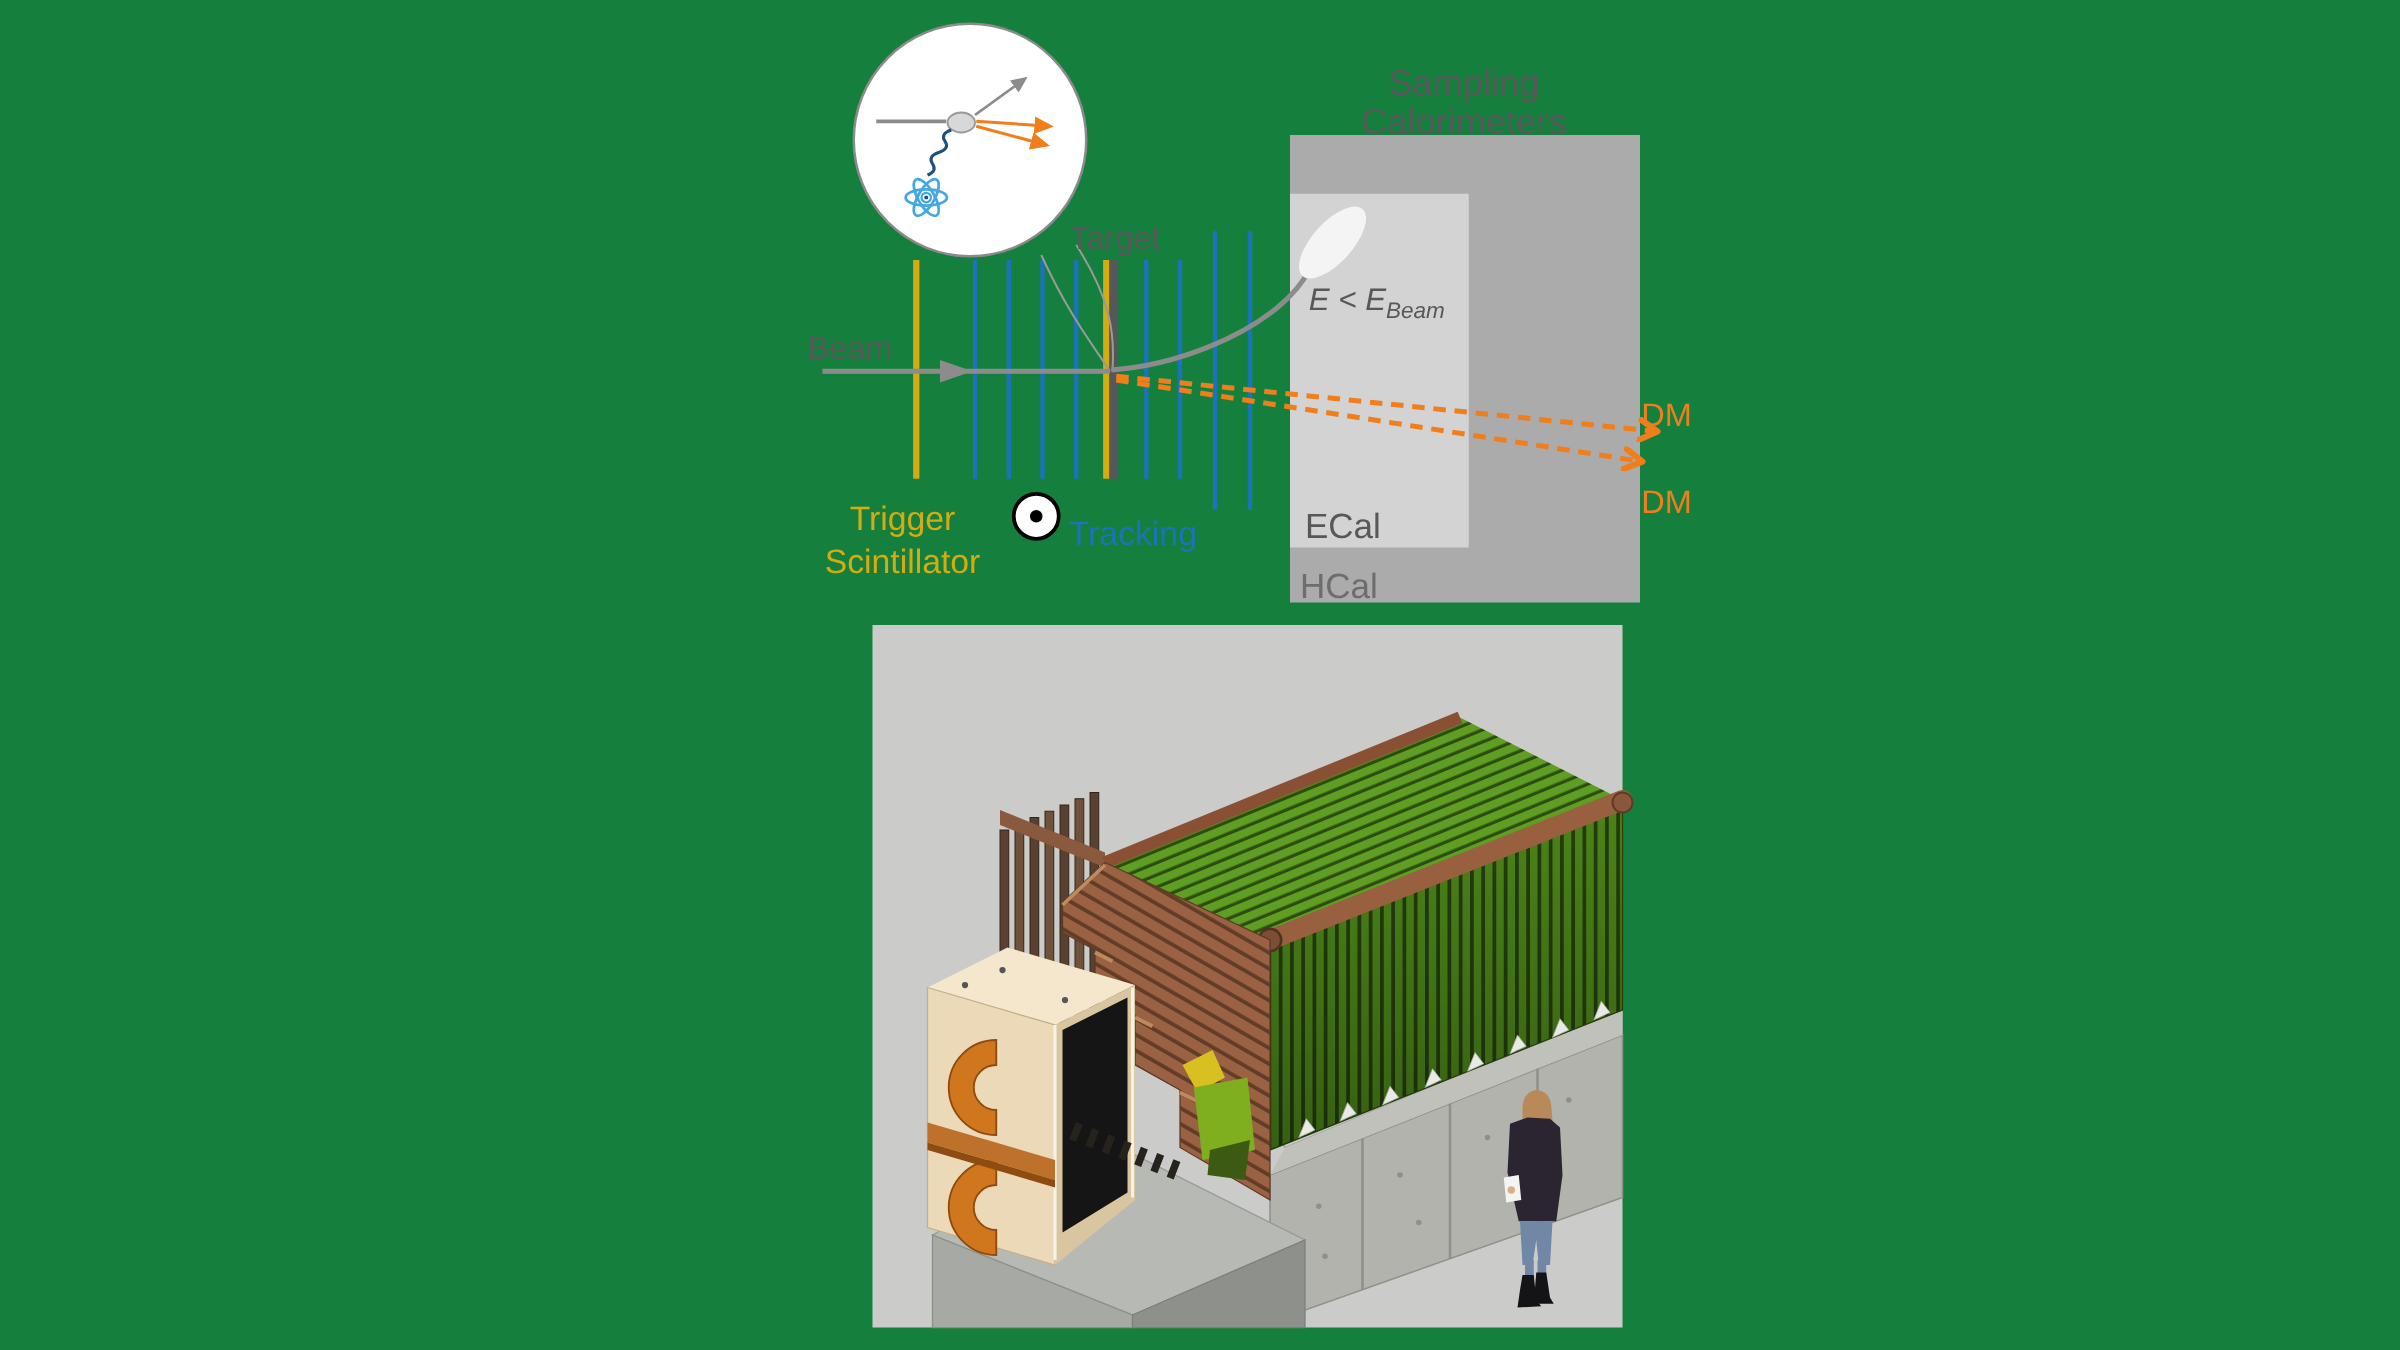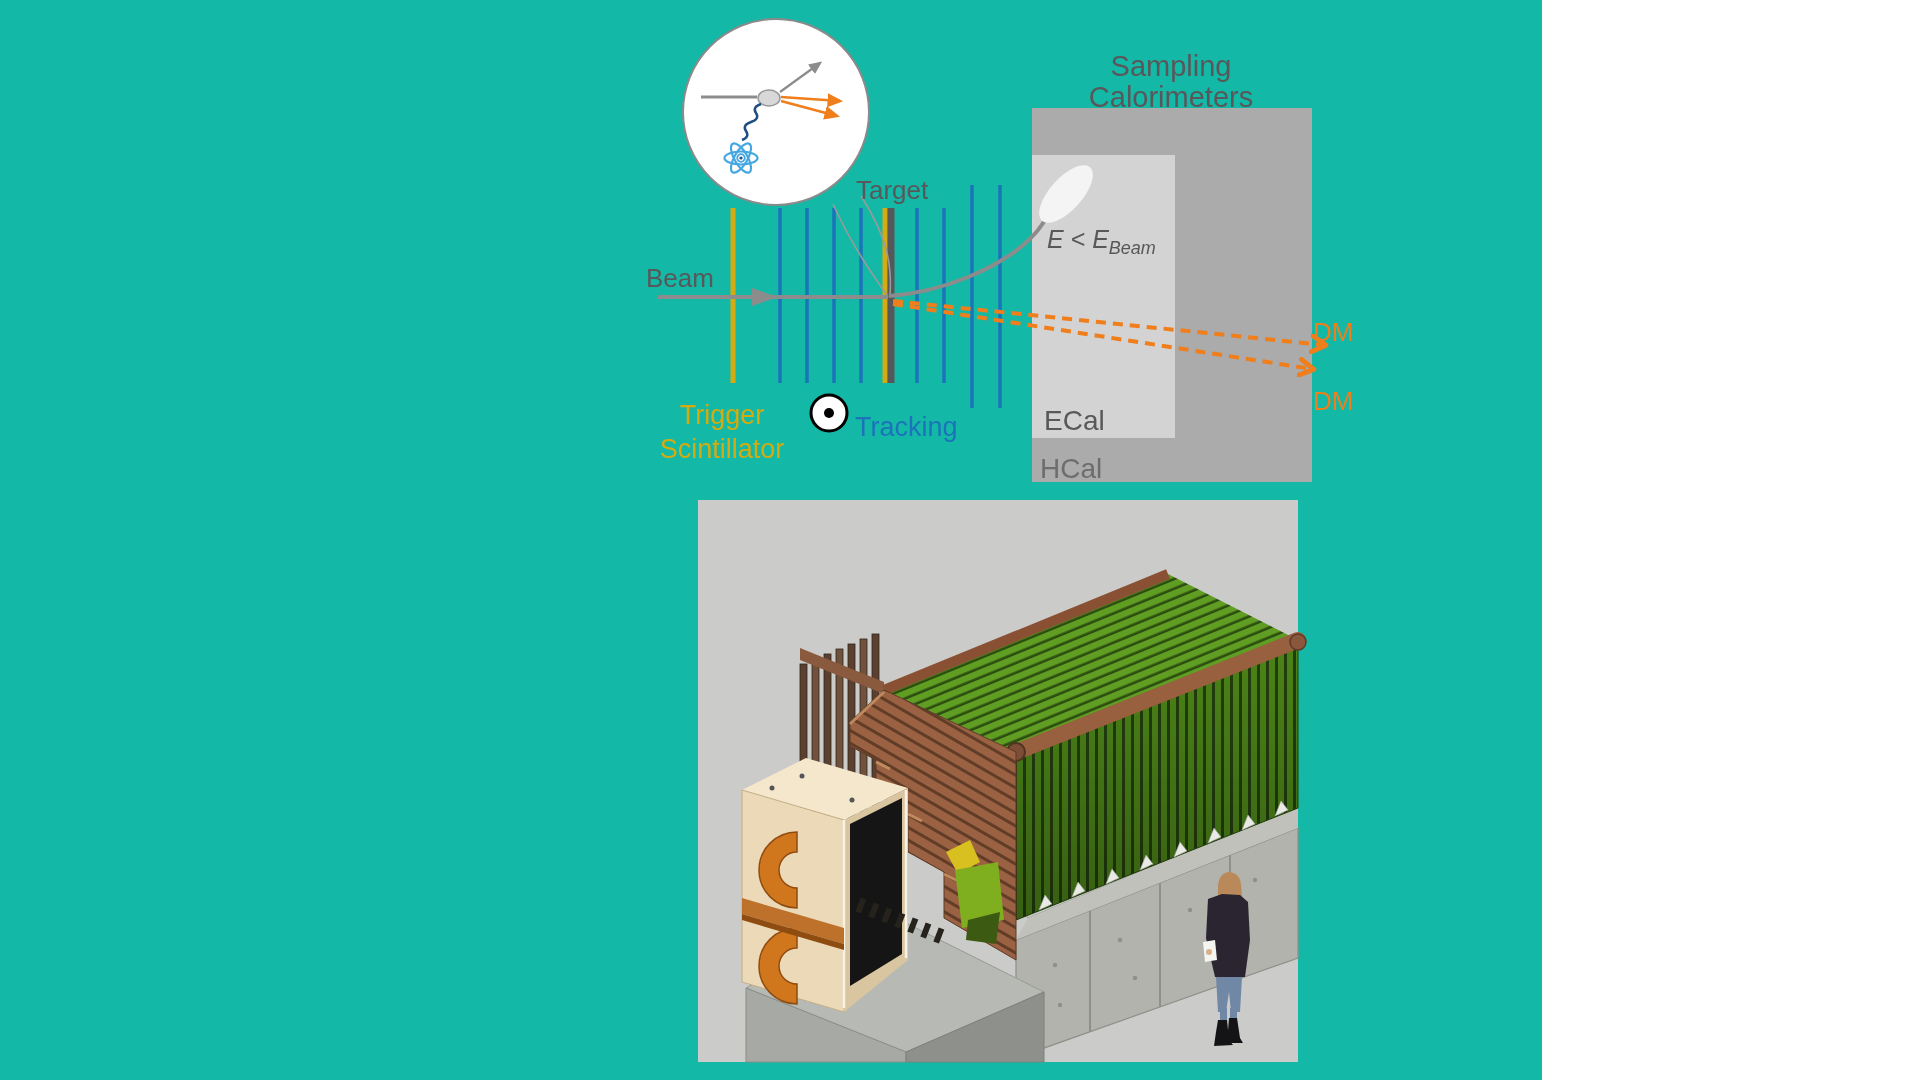--- a/index.html
+++ b/index.html
@@ -1,16 +1,16 @@
 <!DOCTYPE html>
 <html><head>
 <meta charset="utf-8">
 <style>
   html,body{margin:0;padding:0;background:#ffffff;width:1920px;height:1080px;overflow:hidden;}
-  #figure{position:relative;width:1542px;height:1080px;background:#14b8a6;}
+  #figure{position:relative;width:1920px;height:1080px;background:#15803d;}
   svg{position:absolute;left:0;top:0;}
   text{font-family:"Liberation Sans","DejaVu Sans",sans-serif;}
   .dg{fill:#58585a;}
   .hg{fill:#6d6d6f;}
   .t26{font-size:26px;}
   .t27{font-size:27px;}
   .t28{font-size:28px;}
   .t29{font-size:29px;}
   .it{font-style:italic;}
 </style>

